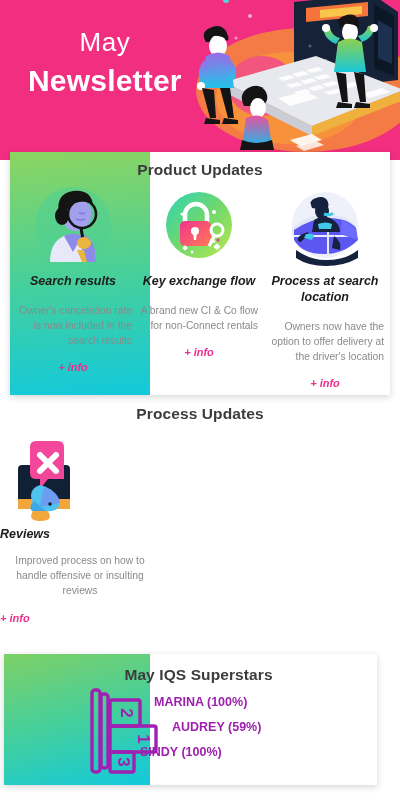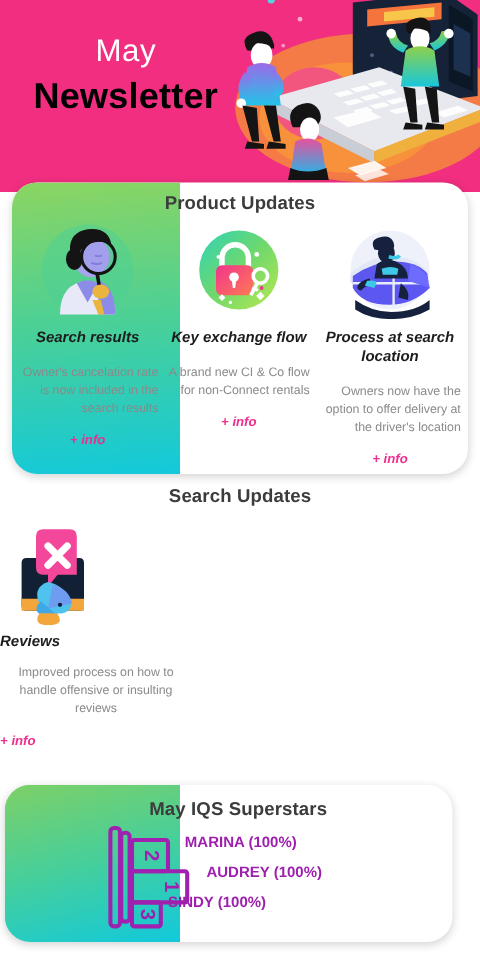--- a/index.html
+++ b/index.html
@@ -16,28 +16,28 @@
     position: absolute; left:0; top:0; width:400px; height:160px;
     background:#F22E80; overflow:hidden;
   }
   .header-title-wrap { position:absolute; left:28px; top:26px; z-index:5; }
   .header-month {
     font-size:26px; font-weight:300; color:#fff; letter-spacing:0.5px;
     line-height:32px;
     text-align:center;
   }
   .header-main {
-    font-size:30px; font-weight:bold; color:#000000; letter-spacing:0.2px;
+    font-size:30px; font-weight:bold; color:#ffffff; letter-spacing:0.2px;
     line-height:38px; margin-top:4px;
   }
   .hero-art { position:absolute; right:-6px; top:-6px; width:240px; height:160px; }
 
   
   .card {
-    position:absolute; background:#fff; border-radius:21px;
+    position:absolute; background:#fff; border-radius:0;
     box-shadow:0 2px 7px rgba(0,0,0,0.17);
     overflow:hidden;
   }
   .grad-panel {
     position:absolute; left:0; top:0; height:100%;
     background:linear-gradient(170deg,#8CD561 0%,#45CF9B 45%,#14C9DA 100%);
   }
   .section-title {
     position:relative; text-align:center; font-size:15.5px; font-weight:bold;
     color:#3C3C3C; letter-spacing:0.1px;
@@ -276,21 +276,21 @@
         </svg>
         <div class="col-head">Process at search location</div>
         <div class="col-body">Owners now have the option to offer delivery at the driver's location</div>
         <div class="plus-info">+ info</div>
       </div>
 
     </div>
   </div>
 
   <div id="process-sec">
-    <div id="process-title" class="section-title">Search Updates</div>
+    <div id="process-title" class="section-title">Process Updates</div>
     <div class="proc-inner">
       <svg class="proc-ico" viewBox="0 0 86 92">
         <path d="M18 40 q0 -4 4 -4 l44 0 q4 0 4 4 l0 36 q0 4 -4 4 l-44 0 q-4 0 -4 -4 Z" fill="#122036"></path>
         <path d="M18 70 l52 0 l0 10 l-52 0 Z" fill="#F2A63C"></path>
         <path d="M46 80 q10 12 -6 12 q-14 0 -6 -12 Z" fill="#F2A63C"></path>
         <path d="M30 18 q0 -6 6 -6 l22 0 q6 0 6 6 l0 32 l-16 0 l-8 10 l0 -10 l-4 0 q-6 0 -6 -6 Z" fill="#F2479B"></path>
         <path d="M40 26 l16 16 M56 26 l-16 16" stroke="#FFFFFF" stroke-width="6" stroke-linecap="round"></path>
         <path d="M40 56 q12 2 18 14 q4 10 -6 12 q-14 2 -20 -10 q-4 -12 8 -16 Z" fill="#4FC2EE"></path>
         <path d="M44 58 q14 4 16 16 l-20 4 Z" fill="#6E9CF0"></path>
         <path d="M34 72 q-6 6 -2 10 l14 0 Z" fill="#3FA8E8"></path>
@@ -316,18 +316,18 @@
       </g>
       <g fill="#A020B0" font-family="Liberation Sans, sans-serif" font-size="17" font-weight="bold">
         <text x="39" y="29" transform="rotate(90 39 29)" text-anchor="middle" dominant-baseline="middle">2</text>
         <text x="56" y="55" transform="rotate(90 56 55)" text-anchor="middle" dominant-baseline="middle">1</text>
         <text x="36" y="78" transform="rotate(90 36 78)" text-anchor="middle" dominant-baseline="middle">3</text>
       </g>
     </svg>
 
     <div class="stars">
       <div class="star-row r0">MARINA (100%)</div>
-      <div class="star-row r1">AUDREY (100%)</div>
+      <div class="star-row r1">AUDREY (59%)</div>
       <div class="star-row r2">SINDY (100%)</div>
     </div>
   </div>
 
 </div>
 
 </body></html>

